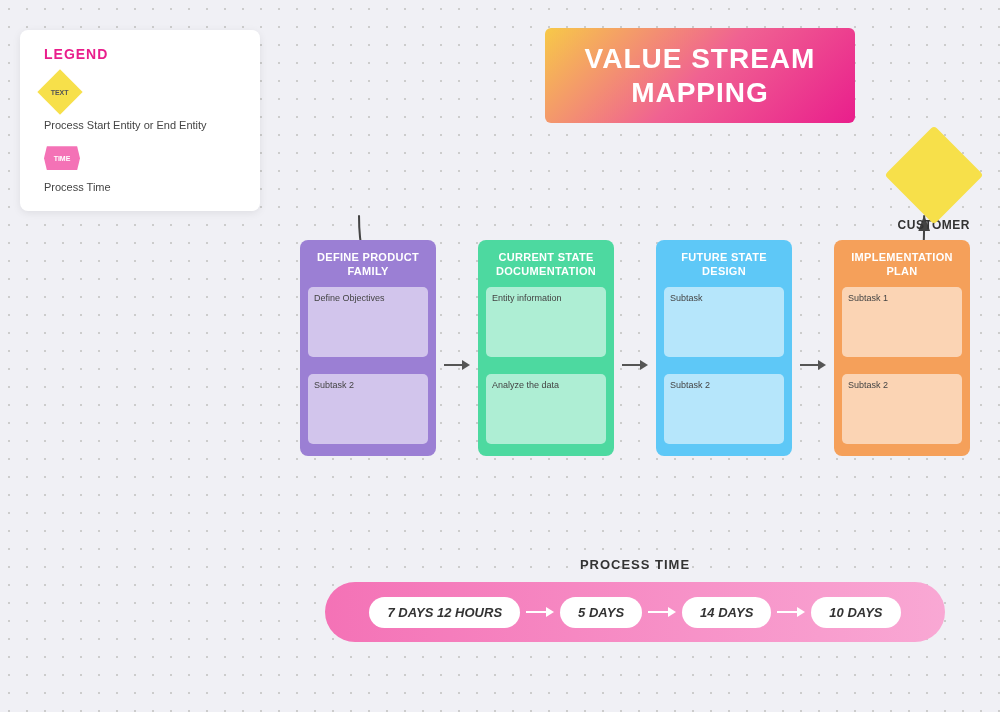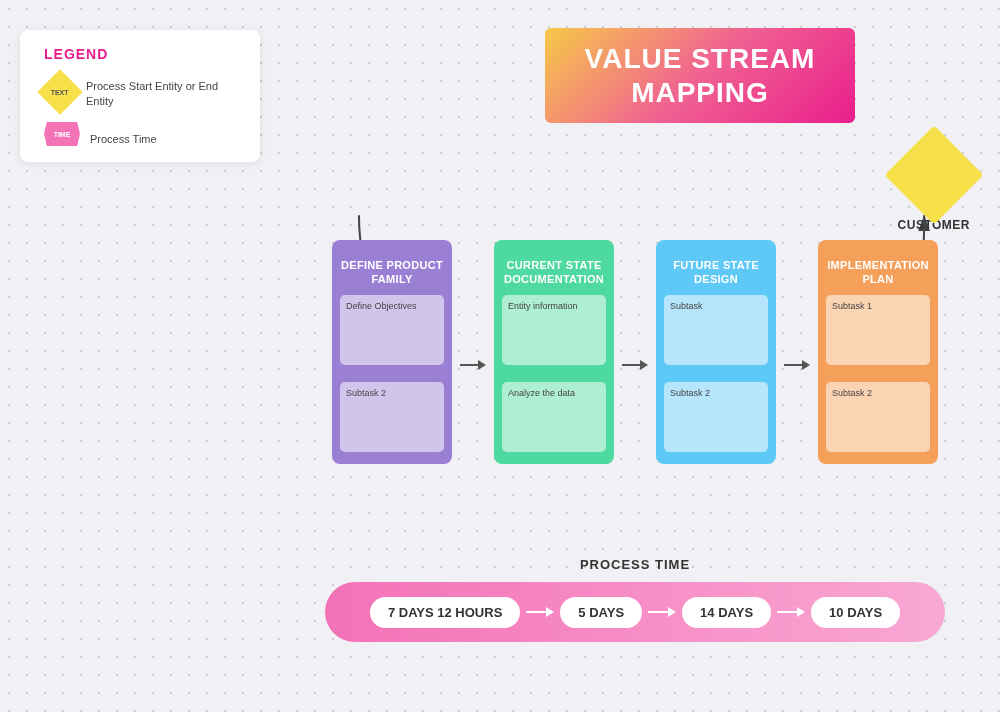--- a/index.html
+++ b/index.html
@@ -42,23 +42,24 @@
     }
     .legend-title {
       color: #e91e8c;
       font-weight: 900;
       font-size: 14px;
       margin-bottom: 14px;
       letter-spacing: 1px;
     }
     .legend-item {
       display: flex;
-      align-items: flex-end;
+      align-items: flex-start;
       margin-bottom: 14px;
       gap: 10px;
+      flex-direction: column;
     }
     .legend-item:last-child { margin-bottom: 0; }
     .legend-shape-diamond {
       width: 32px;
       height: 32px;
       background: #f7e04a;
       transform: rotate(45deg);
       flex-shrink: 0;
       display: flex;
       align-items: center;
@@ -177,23 +178,23 @@
       top: 110px;
       left: 0;
       right: 0;
       display: flex;
       gap: 8px;
       align-items: flex-start;
       justify-content: center;
     }
 
     .process-col {
-      width: 120px;
+      width: 136px;
       border-radius: 8px;
-      padding: 18px 8px 12px;
+      padding: 10px 8px 12px;
       position: relative;
     }
 
     .process-title {
       font-weight: 900;
       font-size: 11px;
       color: white;
       text-align: center;
       margin-bottom: 8px;
       letter-spacing: 0.3px;
@@ -232,20 +233,21 @@
       display: flex;
       align-items: center;
       justify-content: center;
       background: linear-gradient(90deg, #f472b6, #f9a8d4);
       border-radius: 40px;
       padding: 0 20px;
       height: 60px;
       margin: 0 auto;
       width: 620px;
       gap: 0;
+      font-style: italic;
     }
     .time-pill {
       background: white;
       border-radius: 30px;
       padding: 8px 18px;
       font-weight: 900;
       font-size: 13px;
       color: #333;
       white-space: nowrap;
     }

